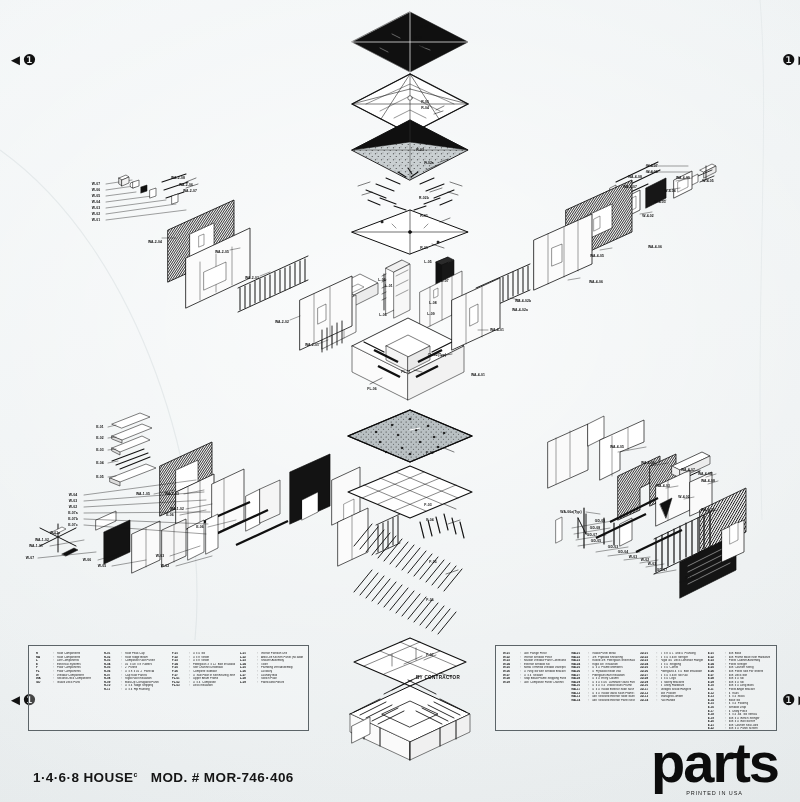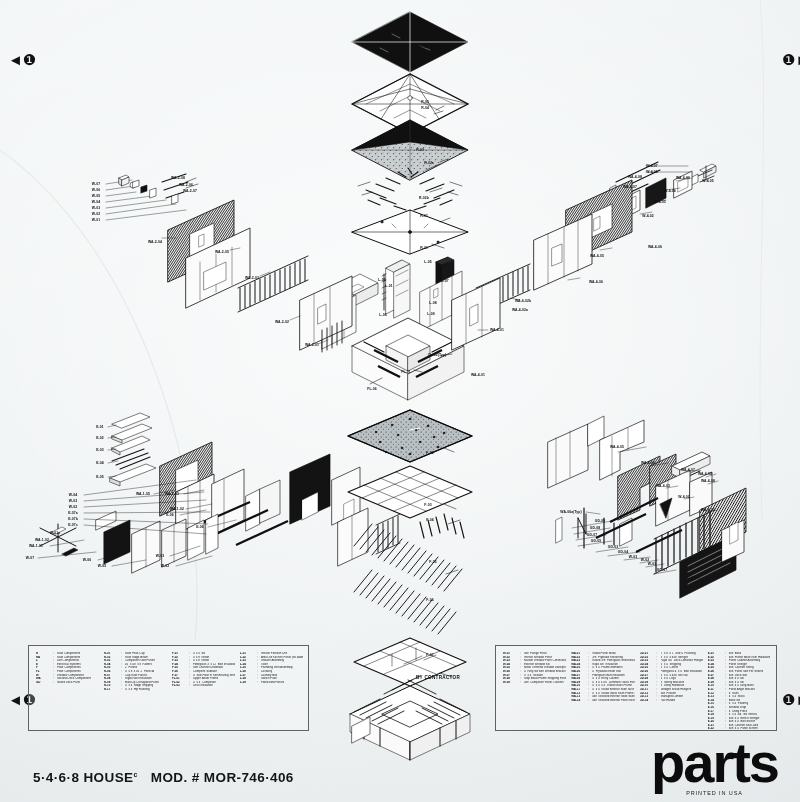--- a/index.html
+++ b/index.html
@@ -1398,21 +1398,21 @@
           <div class="legend-row">
             <span class="legend-code">E-22</span>
             <span class="legend-sep">:</span>
             <span class="legend-desc">4x8' x 4" Panel Screen</span>
           </div>
         </div>
       </div>
   </div>
 
   <div id="title-block">
-    <span>5·4·6·8  HOUSE</span><span class="sup">c</span><span class="gap"></span><span>MOD. # MOR-746·406</span>
+    <span>1·4·6·8  HOUSE</span><span class="sup">c</span><span class="gap"></span><span>MOD. # MOR-746·406</span>
   </div>
 
   <div id="brand">
     <div class="word">parts</div>
     <div class="printed">PRINTED IN USA</div>
   </div>
 
 </div>
 
 </body></html>

